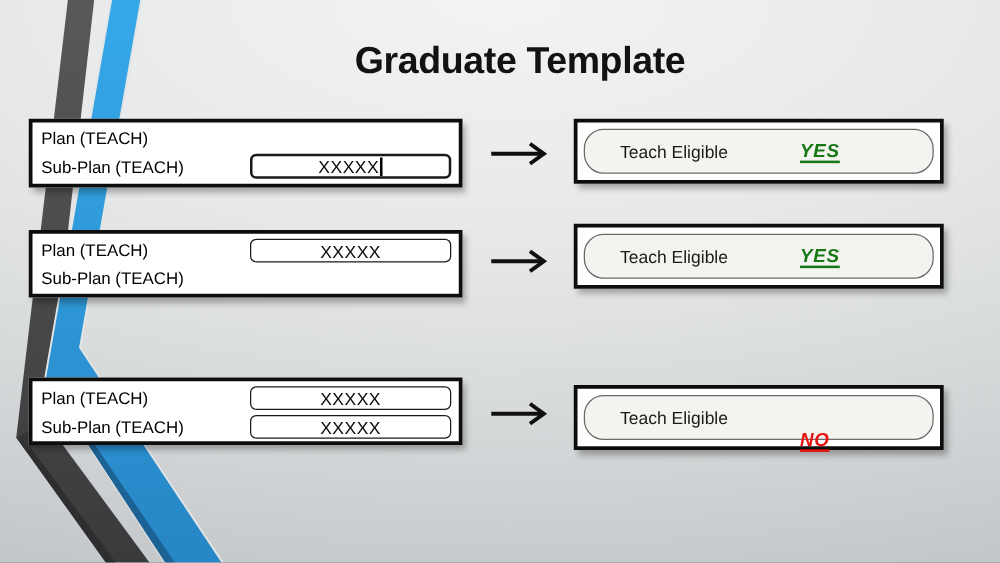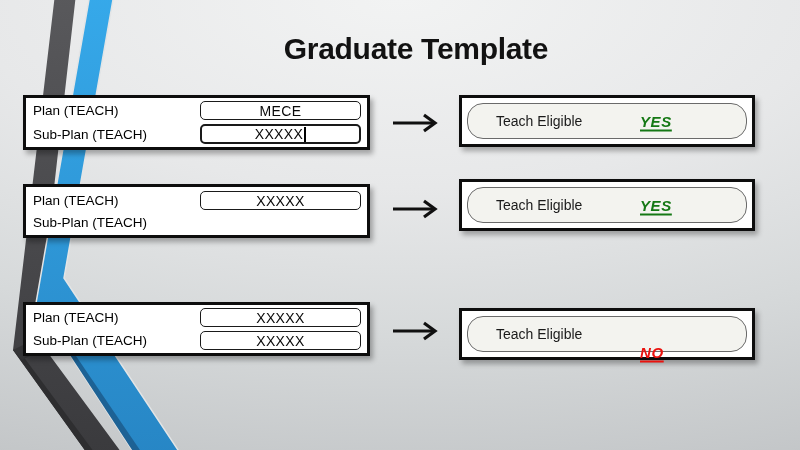--- a/index.html
+++ b/index.html
@@ -11,21 +11,21 @@
   .deco{position:absolute;left:0;top:0;}
   .title{
     position:absolute;top:32px;left:16px;width:100%;text-align:center;
     font-size:30px;font-weight:700;color:#121212;letter-spacing:-0.3px;
   }
   
   .panel{
     position:absolute;left:23px;width:347px;box-sizing:border-box;
     background:#ffffff;border:3px solid #0d0d0d;
     box-shadow:3px 4px 5px rgba(0,0,0,0.30);
-    display:flex;flex-direction:column;justify-content:center;gap:4px;
+    display:flex;flex-direction:column;gap:4px;
     padding:4px 6px 4px 7px;z-index:2;
   }
   .panel-row{display:flex;align-items:center;justify-content:space-between;height:20px;}
   .panel-label{font-size:13.5px;color:#000;white-space:nowrap;}
   .field{
     width:161px;height:19px;box-sizing:border-box;background:#fff;
     border:1.5px solid #1a1a1a;border-radius:5px;
     display:flex;align-items:center;justify-content:center;
     font-size:14px;color:#0a0a0a;letter-spacing:0.4px;
   }
@@ -77,24 +77,20 @@
     <polygon points="13,350 37,338 41,350 22,360" fill="#343436"></polygon>
     <polygon points="90,-6 36,303 136,456 182,456 64,278 114,-6" fill="url(#blueGrad)" stroke="#e3e5e6" stroke-width="1.5"></polygon>
     <polygon points="36,303 136,456 144,456 42,306" fill="#1d6295"></polygon>
   </svg>
 
   <div class="title">Graduate Template</div>
 
   <div class="panel" style="top:95px;height:55px;">
     <div class="panel-row">
       <span class="panel-label">Plan (TEACH)</span>
-      <span class="field" data-active="false">
-        <span>MECE</span>
-
-      </span>
     </div>
     <div class="panel-row">
       <span class="panel-label">Sub-Plan (TEACH)</span>
       <span class="field" data-active="true">
         <span>XXXXX</span>
         <span class="caret"></span>
       </span>
     </div>
   </div>
 

